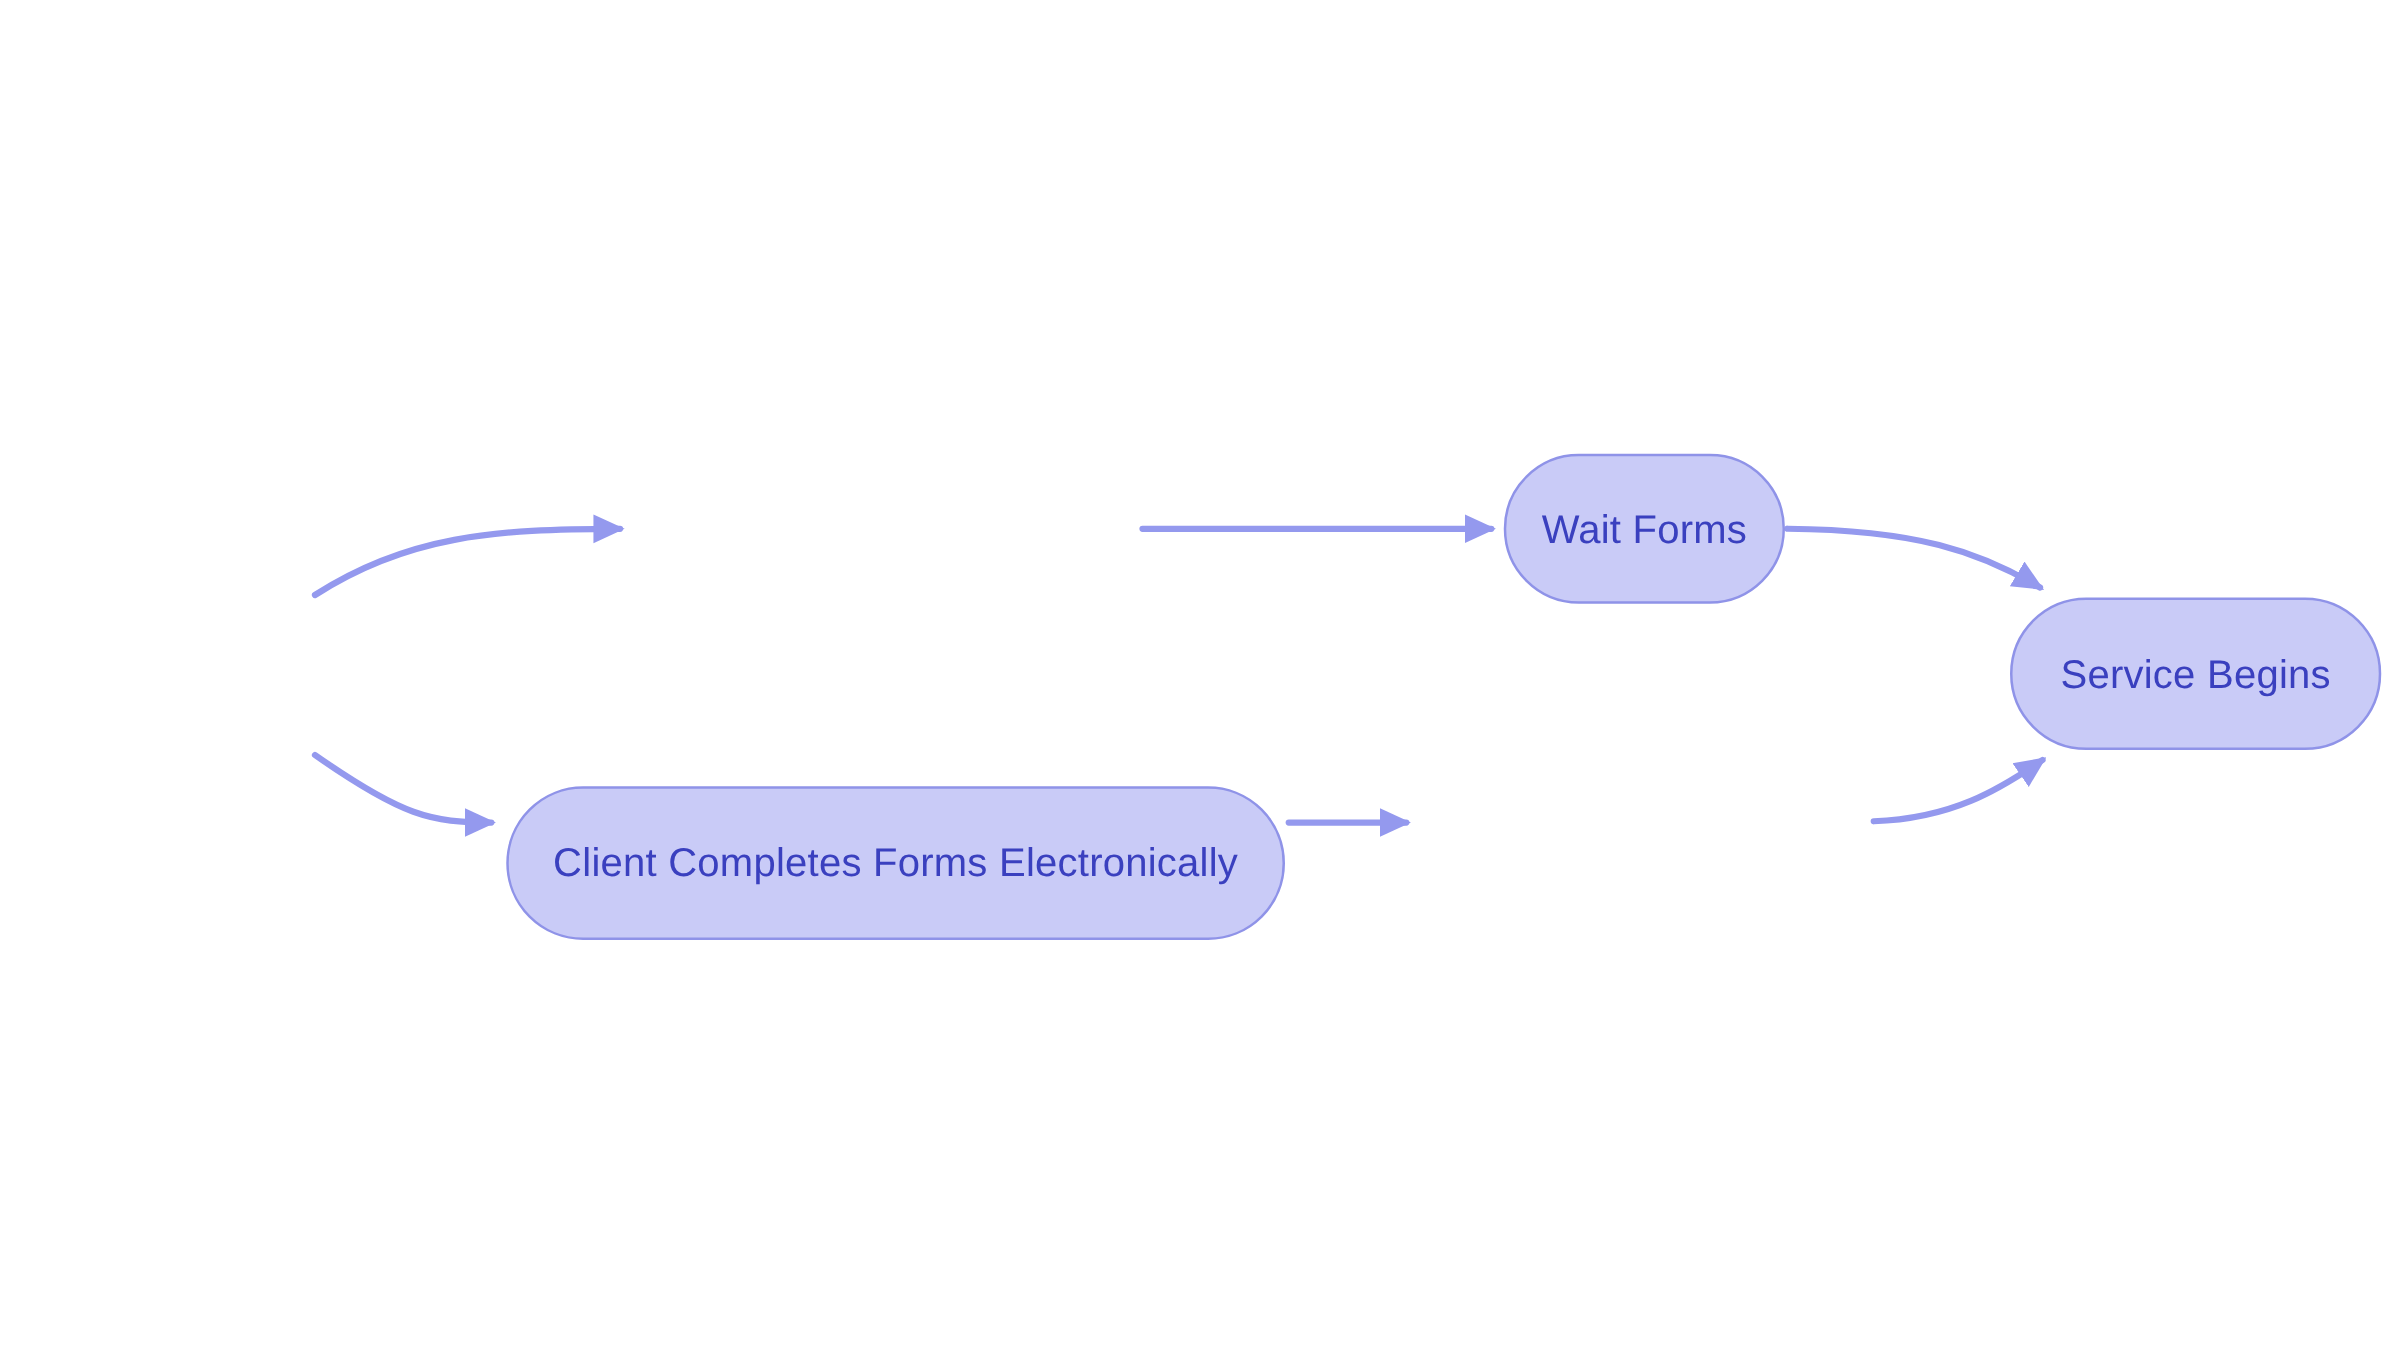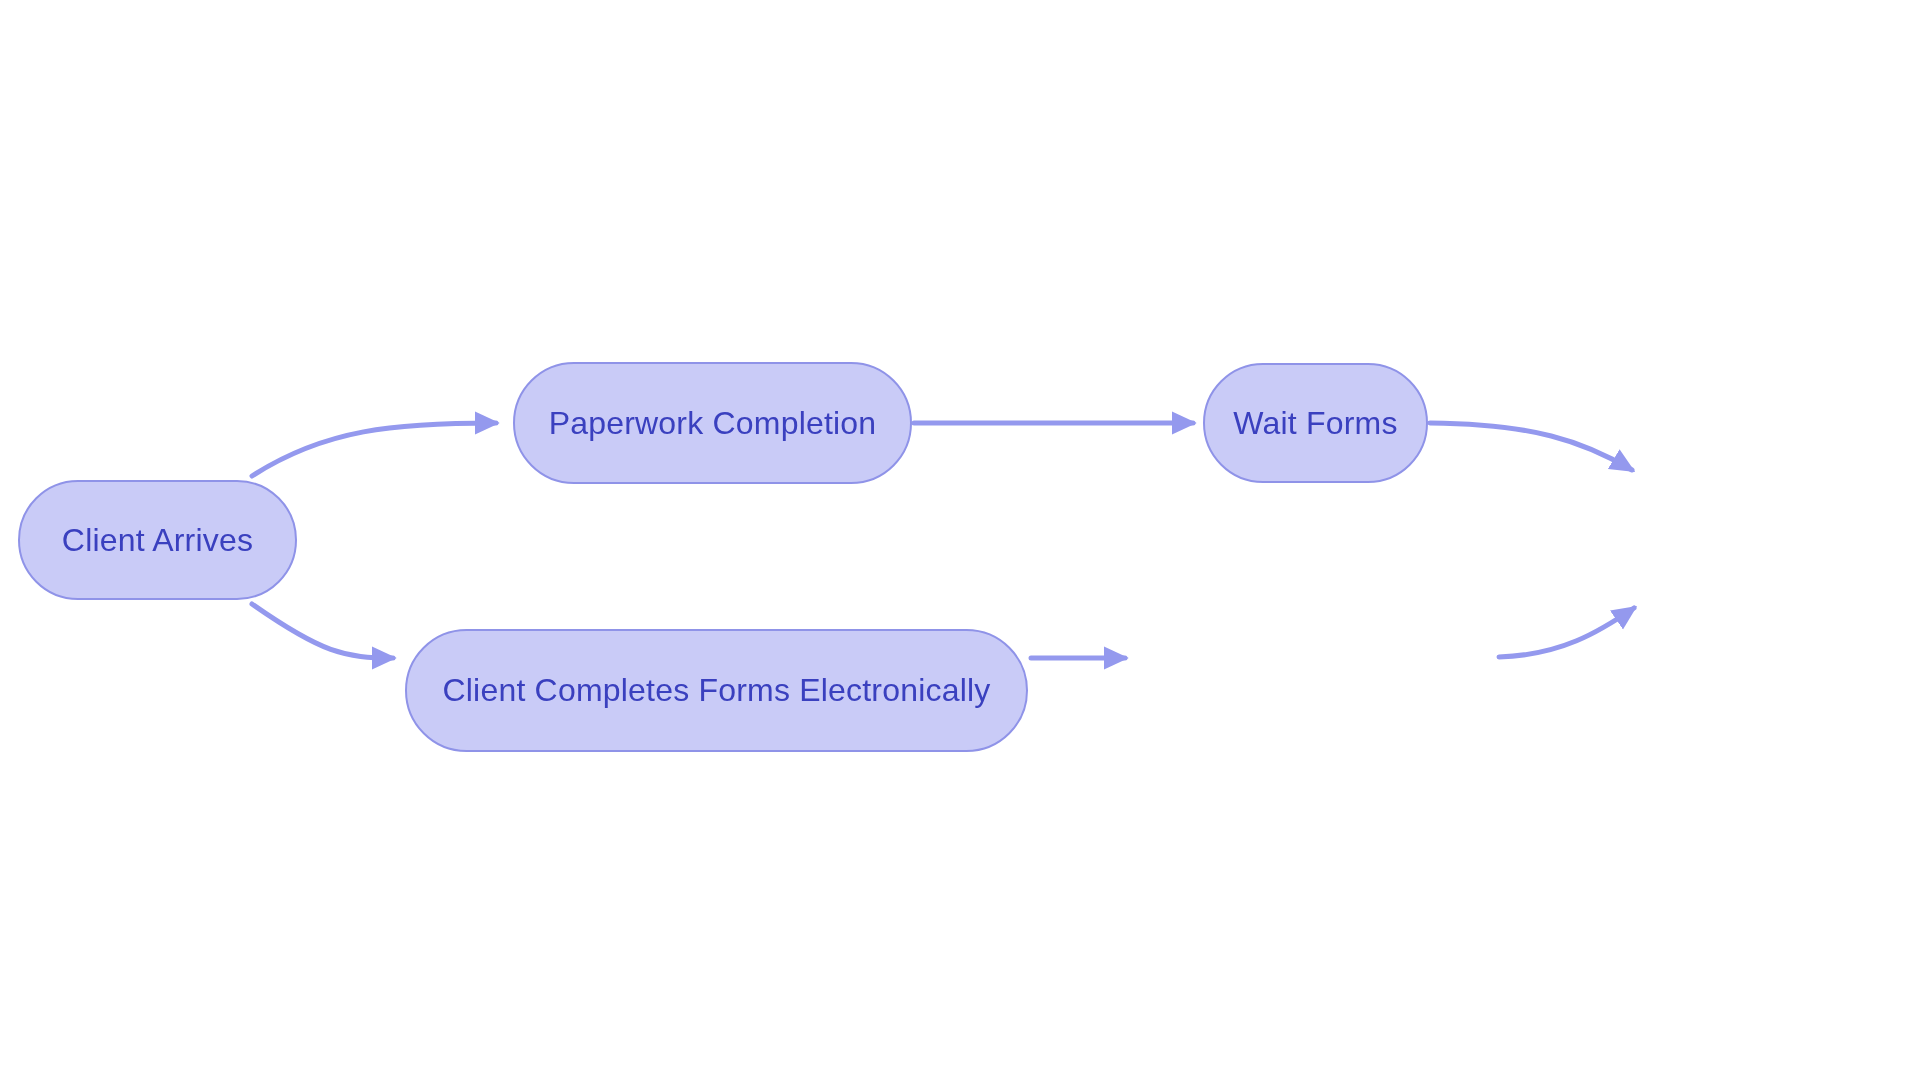--- a/index.html
+++ b/index.html
@@ -67,31 +67,28 @@
 
     <path class="edge" marker-end="url(#arrowhead)" d="M 914 423 L 1193 423"></path>
 
     <path class="edge" marker-end="url(#arrowhead)" d="M 1031 658 L 1125 658"></path>
 
     <path class="edge" marker-end="url(#arrowhead)" d="M 1430 423 C 1533 424, 1583 441, 1632 470"></path>
 
     <path class="edge" marker-end="url(#arrowhead)" d="M 1499 657 C 1561 655, 1599 632, 1634 608"></path>
   </svg>
 
-  <div class="node" style="left:18px; top:480px; width:279px; height:120px;">
-    <span class="node-label">Client Arrives</span>
-  </div>
 
-  <div class="node" style="left:513px; top:362px; width:399px; height:122px;">
-    <span class="node-label">Paperwork Completion</span>
-  </div>
 
   <div class="node" style="left:1203px; top:363px; width:225px; height:120px;">
     <span class="node-label">Wait Forms</span>
   </div>
 
   <div class="node" style="left:405px; top:597px; width:623px; height:123px;margin-top:32px;">
     <span class="node-label">Client Completes Forms Electronically</span>
   </div>
 
 
+  <div class="node" style="left:1608px; top:478px; width:297px; height:122px;">
+    <span class="node-label">Service Begins</span>
+  </div>
 
 </div>
 
 </body></html>

